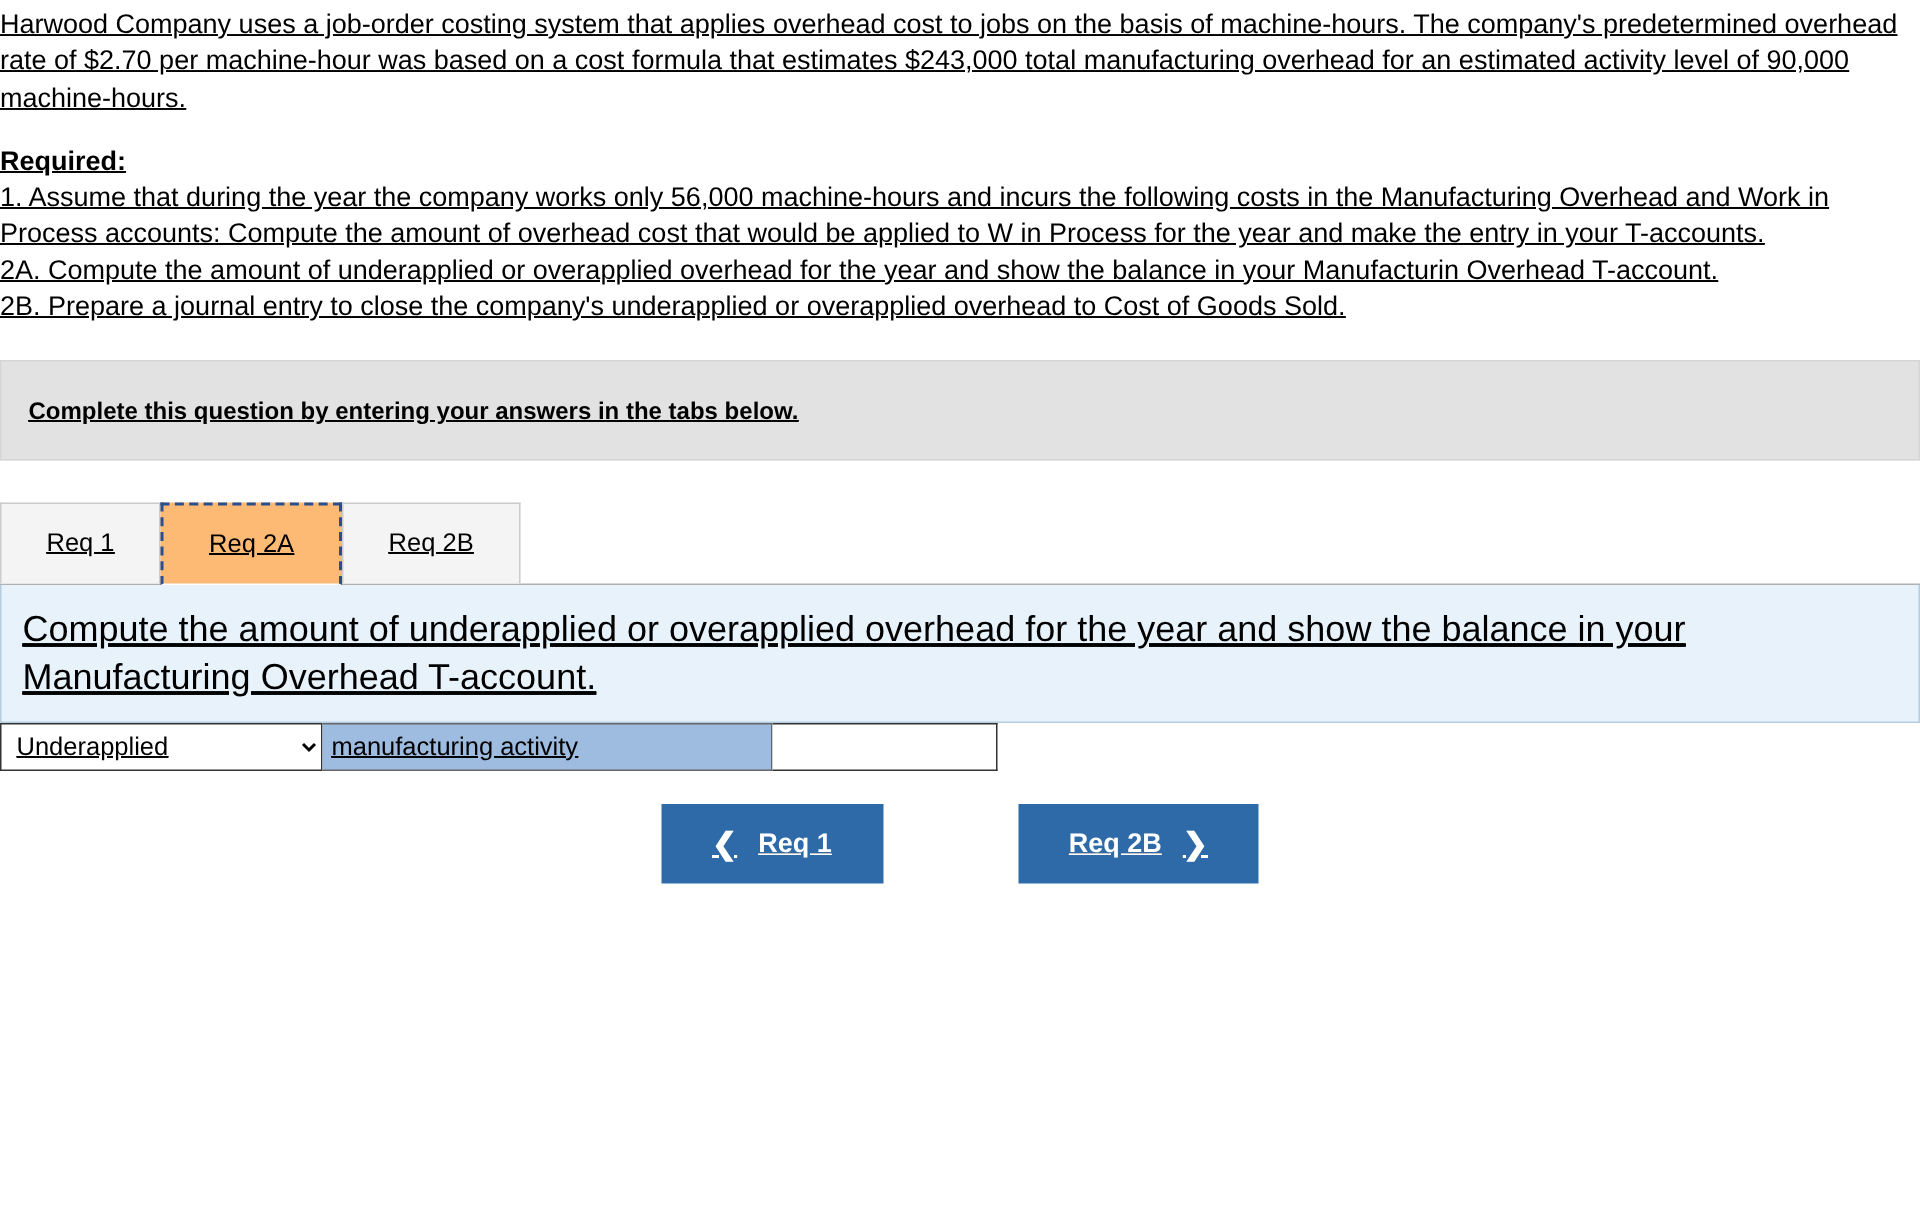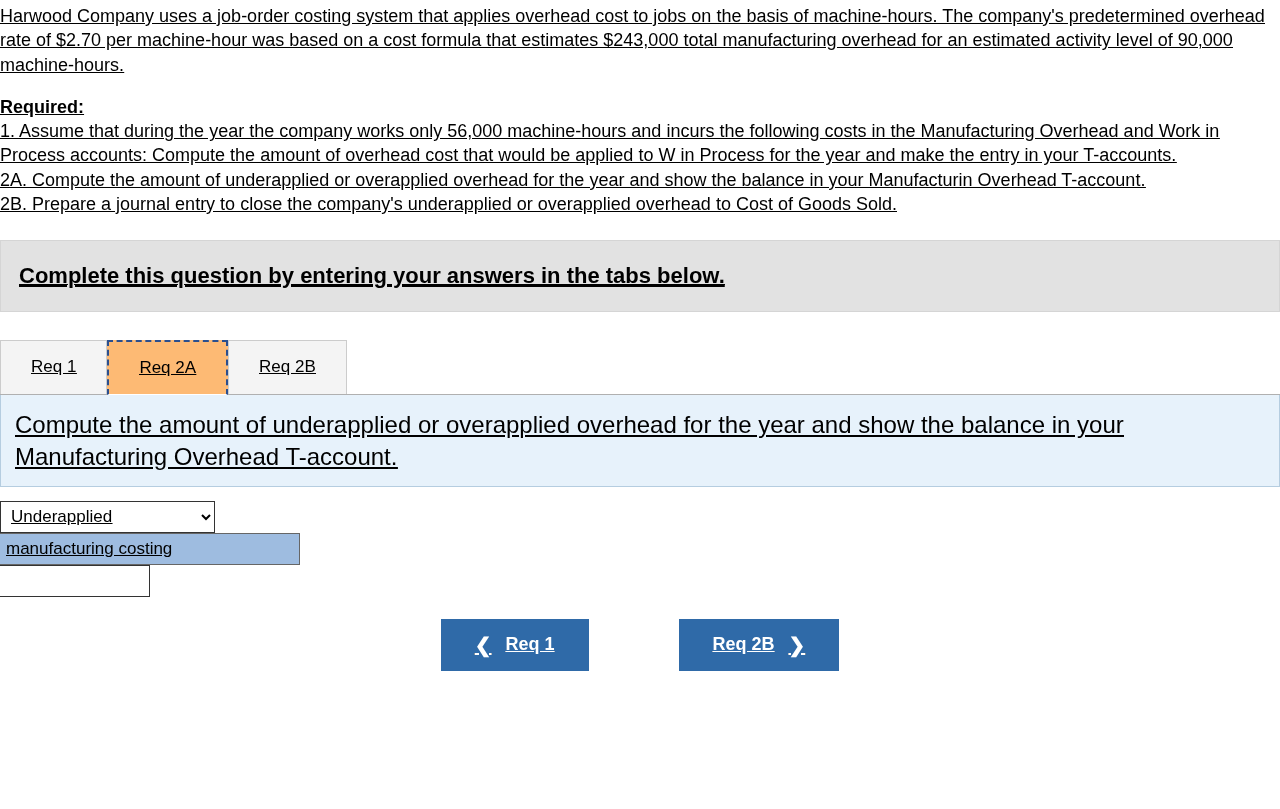--- a/index.html
+++ b/index.html
@@ -31,21 +31,21 @@
     .answer-section {
       margin-top: 24px;
     }
     .instruction-bar {
       background: #e2e2e2;
       padding: 22px 18px;
       border: 1px solid #d5d5d5;
     }
     .instruction-bar-text {
       font-weight: bold;
-      font-size: 22px;
+      font-size: 16px;
     }
     .tabs-row {
       display: flex;
       margin-top: 28px;
       border-bottom: 1px solid #b0b0b0;
     }
     .tab {
       padding: 16px 30px;
       border: 1px solid #ccc;
       border-bottom: none;
@@ -66,22 +66,20 @@
       background: #e7f2fb;
       border: 1px solid #b5cde0;
       border-top: none;
       padding: 14px 14px;
       font-size: 24px;
       line-height: 1.3;
     }
     .input-row {
       display: flex;
       align-items: stretch;
-      margin-top: 14px;
-      flex-direction: column;
     }
     .select-box {
       width: 215px;
       height: 32px;
       border: 1px solid #333;
       background: #fff;
       font-size: 17px;
       padding: 2px 6px;
       font-family: inherit;
     }
@@ -154,21 +152,21 @@
     <div class="tab active">Req 2A</div>
     <div class="tab">Req 2B</div>
   </div>
 
   <div class="tab-content-header">Compute the amount of underapplied or overapplied overhead for the year and show the balance in your Manufacturing Overhead T-account.</div>
 
   <div class="input-row">
     <select class="select-box">
       <option>Underapplied</option>
     </select>
-    <div class="label-box">manufacturing costing</div>
+    <div class="label-box">manufacturing activity</div>
     <input type="text" class="value-input" value="" style="">
   </div>
 
   <div class="nav-row">
     <button class="nav-btn">
       <span class="chevron">❮</span>
       <span>Req 1</span>
     </button>
     <button class="nav-btn">
       <span>Req 2B</span>

